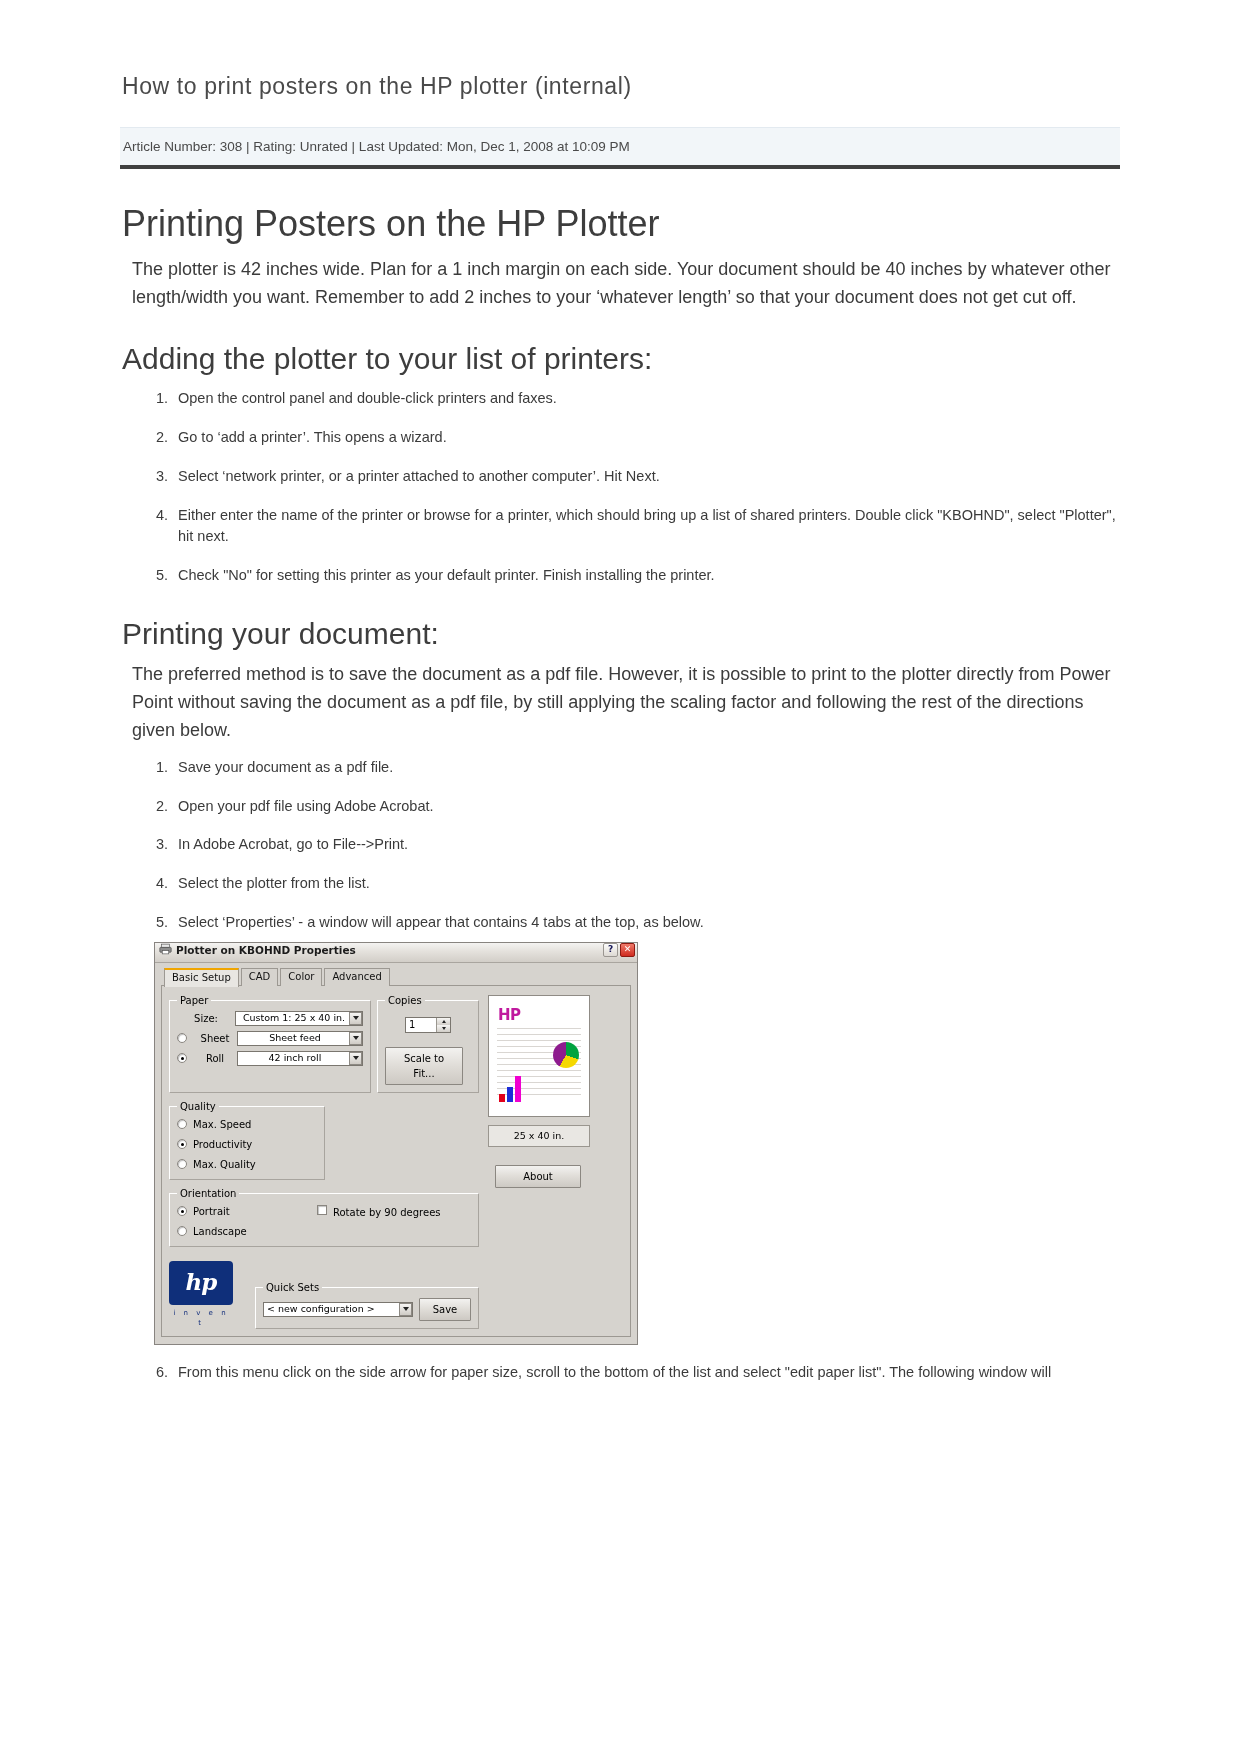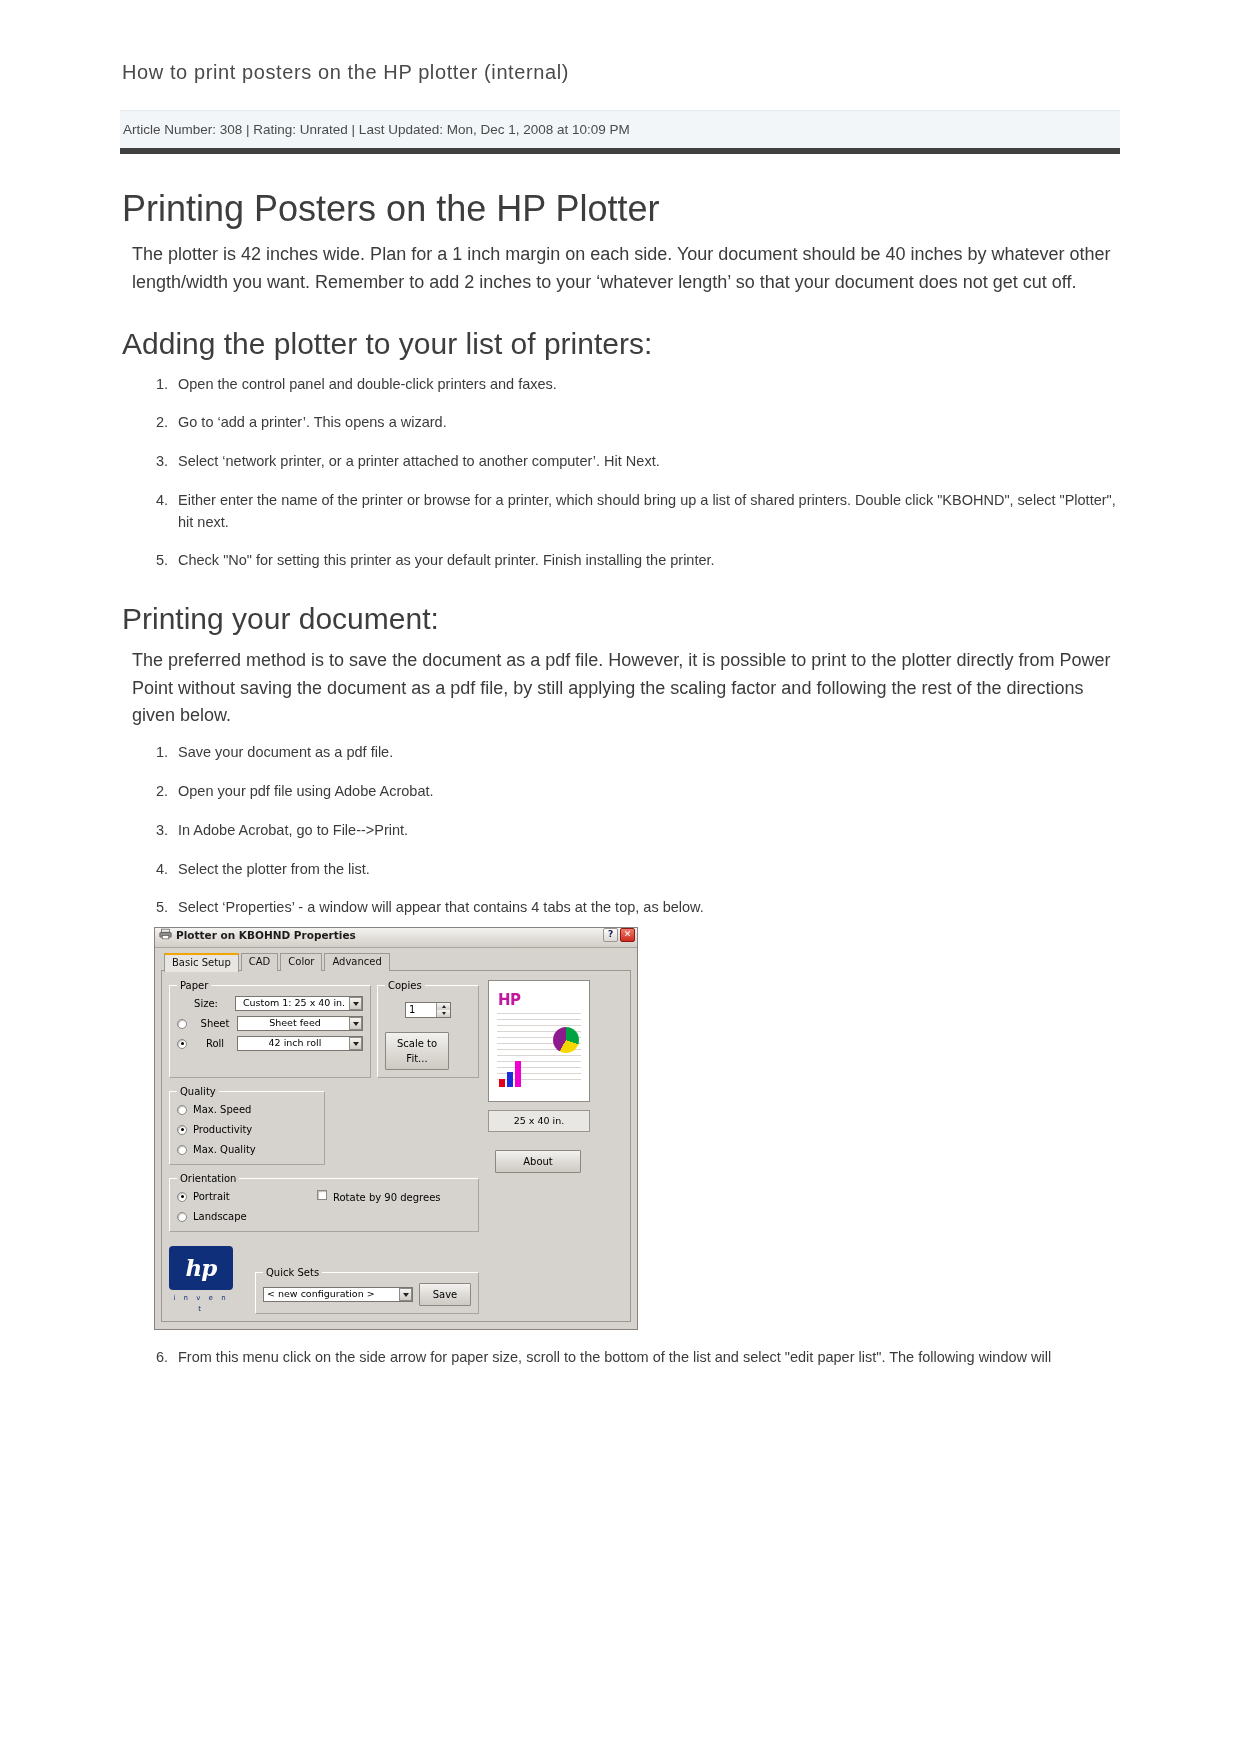--- a/index.html
+++ b/index.html
@@ -16,31 +16,31 @@
     -webkit-font-smoothing: antialiased;
   }
   .page {
     width: 1000px;
     margin: 0 auto;
     padding-top: 60px;
   }
 
   
   .article-title {
-    font-size: 20px;
+    font-size: 23px;
     font-weight: 400;
     color: #4a4a4a;
     letter-spacing: 0.6px;
-    margin: 0 0 26px 2px;
+    margin: 13px 0 26px 2px;
     line-height: 1.2;
   }
   .meta-bar {
     background: #f2f6f9;
     border-top: 1px solid #e3eaf0;
-    border-bottom: 6px solid #404040;
+    border-bottom: 4px solid #404040;
     padding: 11px 0 11px 3px;
     font-size: 13.5px;
     color: #4a4a4a;
     margin-bottom: 34px;
   }
 
   
   h1.doc-h1 {
     font-size: 36px;
     font-weight: 400;
@@ -451,21 +451,21 @@
 
                   <fieldset class="grp" style="width:86px;flex:0 0 auto;">
                     <legend>Copies</legend>
                     <div class="spinner">
                       <span class="sv">1</span>
                       <span class="sbtns">
                         <span class="sbtn up"></span>
                         <span class="sbtn dn"></span>
                       </span>
                     </div>
-                    <div class="btn" style="width:64px;margin-top:14px;">Scale to Fit...</div>
+                    <div class="btn" style="width:78px;margin-top:14px;">Scale to Fit...</div>
                   </fieldset>
                 </div>
 
                 <div class="grp-flexwrap" style="margin-bottom:6px;">
                   <fieldset class="grp" style="width:140px;flex:0 0 auto;">
                     <legend>Quality</legend>
                     <div class="row">
                       <span class="radio"></span>
                       <span class="lbl">Max. Speed</span>
                     </div>

